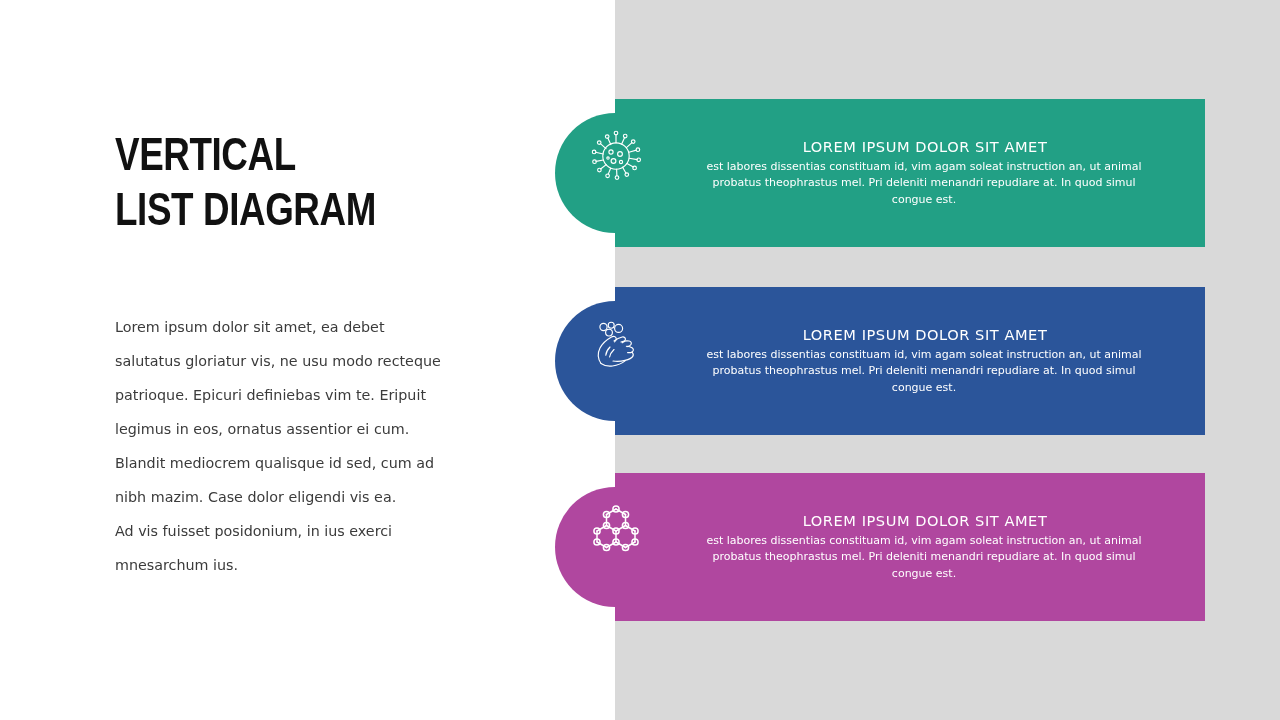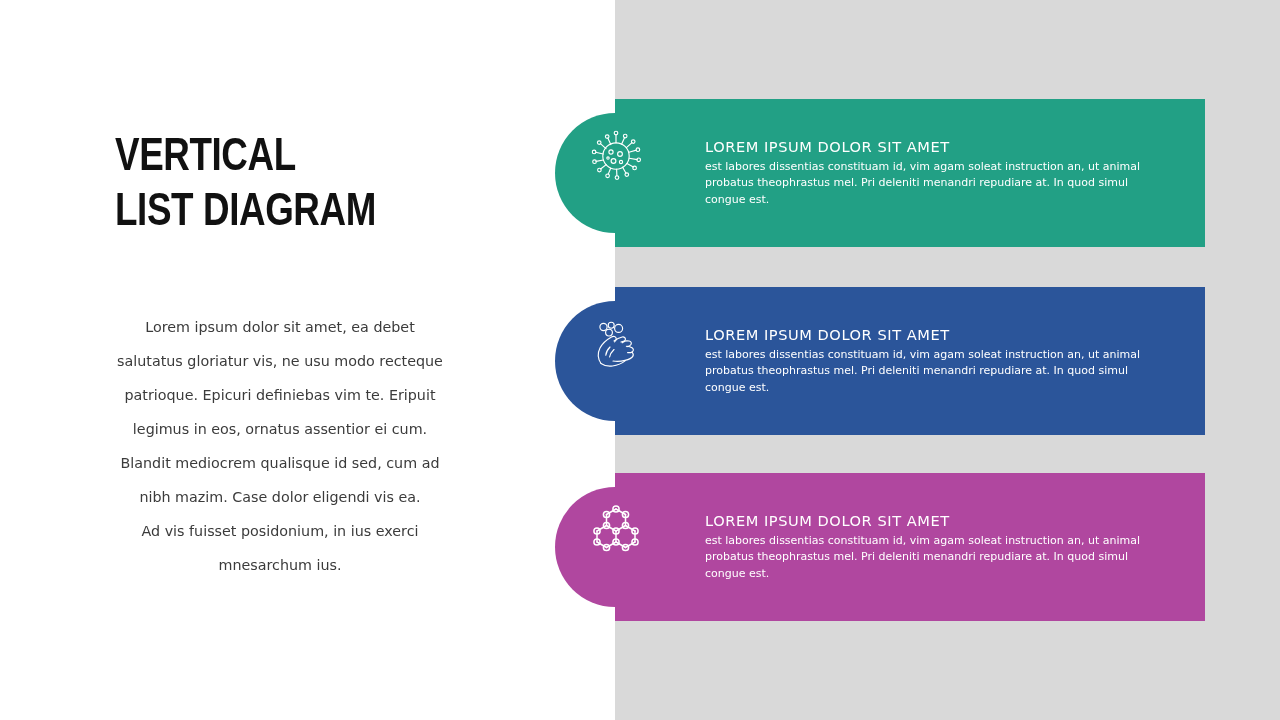--- a/index.html
+++ b/index.html
@@ -34,21 +34,20 @@
     white-space:pre-line;
   }
 
   .intro-text {
     position:absolute; left:115px; top:310px; width:330px;
     font-family:"DejaVu Sans", sans-serif;
     font-size:14.3px;
     line-height:34px;
     color:#3b3b3b;
     white-space:pre-line;
-    text-align:center;
   }
 
   
   .item-row { position:absolute; left:0; width:1280px; }
 
   .item-bar {
     position:absolute; left:615px; width:590px; height:148px;
     top:0;
   }
   .item-cap {
@@ -56,21 +55,21 @@
     top:14px;
     border-radius:60px 0 0 60px;
   }
 
   .item-icon {
     position:absolute; left:588px; top:28px;
     width:56px; height:56px;
   }
   .item-icon svg { display:block; width:56px; height:56px; }
 
-  .item-text { position:absolute; left:705px; top:38px; width:440px; }
+  .item-text { position:absolute; left:705px; top:38px; width:440px;text-align:center; }
   .item-heading {
     font-family:"DejaVu Sans", sans-serif;
     font-size:14.6px;
     font-weight:400;
     letter-spacing:0.55px;
     color:#ffffff;
     line-height:20px;
     white-space:nowrap;
   }
   .item-body {

